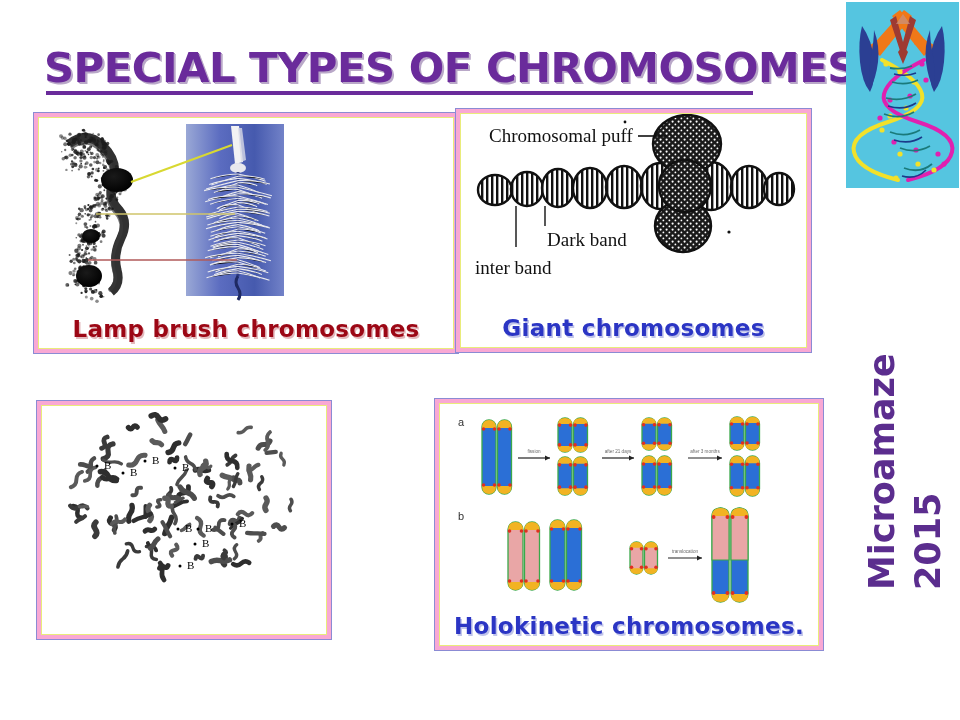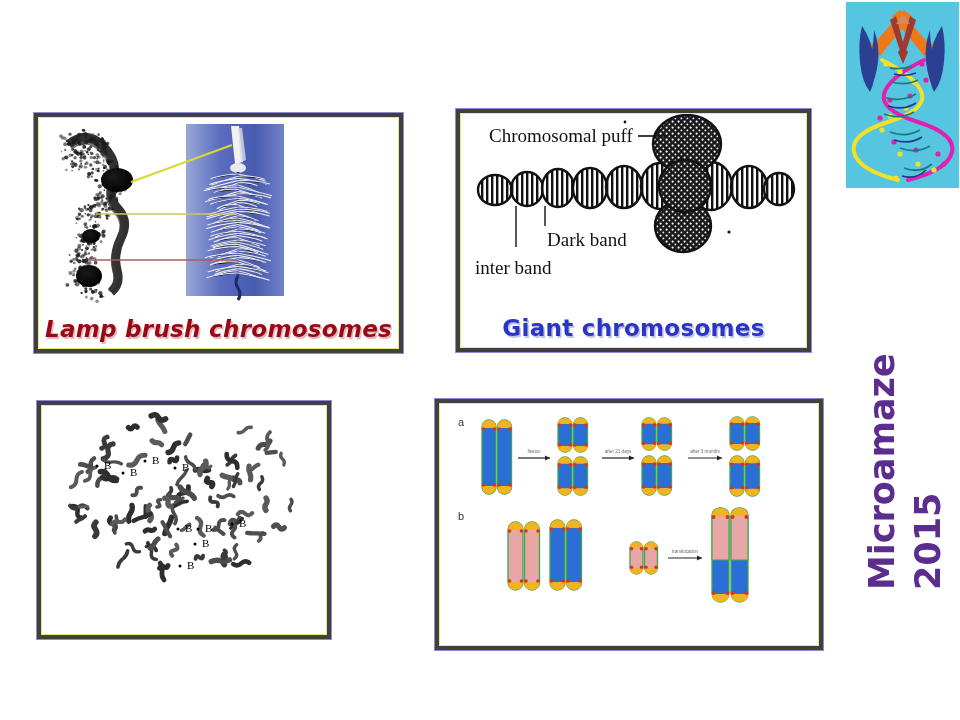--- a/index.html
+++ b/index.html
@@ -43,21 +43,21 @@
     left: 2px;
     top: 45px;
     width: 707px;
     height: 4px;
     background: #6A2B9B;
   }
 
   
   .panel {
     position: absolute;
-    background: #404040;
+    background: #f9a8d4;
     border: 1px solid #8b8bd4;
     box-sizing: border-box;
   }
   .panel-inner {
     position: absolute;
     left: 4px;
     top: 4px;
     right: 4px;
     bottom: 4px;
     border: 1px solid #e9ec7a;
@@ -84,21 +84,21 @@
   .caption.red {
     color: #9c0715;
     text-shadow: 1.5px 1.5px 0 #e3b8bc;
   }
   .caption.blue {
     color: #2b35c4;
     text-shadow: 1.5px 1.5px 0 #c0c4ea;
     margin-top: 34px;
   }
 
-  #panel-lampbrush { left: 33px; top: 112px; width: 371px; height: 242px; font-style: italic; }
+  #panel-lampbrush { left: 33px; top: 112px; width: 426px; height: 242px; }
   #panel-giant     { left: 455px; top: 108px; width: 357px; height: 245px; }
   #panel-bchrom    { left: 36px; top: 400px; width: 296px; height: 240px; }
   #panel-holo      { left: 434px; top: 398px; width: 390px; height: 253px; }
 
   
   #lb-svg, #giant-svg, #bc-svg, #holo-svg { display: block; }
 
   
   #logo {
     position: absolute;
@@ -129,20 +129,24 @@
     left: 908px;
     top: 590px;
     font-size: 35px;
   }
 </style>
 </head>
 <body>
 
 <div id="slide">
 
+  <div id="title-block">
+    <div id="title-text">SPECIAL TYPES OF CHROMOSOMES</div>
+    <div id="title-underline"></div>
+  </div>
 
   <div class="panel" id="panel-lampbrush">
     <div class="panel-inner">
       <div class="panel-figure">
         <svg id="lb-svg" width="363" height="188" viewBox="0 0 363 188">
           <defs>
             <linearGradient id="brushbg" x1="0" y1="0" x2="1" y2="0">
               <stop offset="0%" stop-color="#9aa8d6"></stop>
               <stop offset="35%" stop-color="#5b6cc0"></stop>
               <stop offset="70%" stop-color="#465aae"></stop>
@@ -1174,20 +1178,21 @@
               <path d="M262 154 l -5 -2.6 l 0 5.2 Z" fill="#222" stroke="none"></path>
             </g>
           <g id="holo-arrowlabels" font-family="Liberation Sans, sans-serif" font-size="4.6" fill="#6a6a6a" text-anchor="middle">
               <text x="94.0" y="49.0">fission</text>
               <text x="178.0" y="49.0">after 21 days</text>
               <text x="265.0" y="49.0">after 3 months</text>
               <text x="245.0" y="149.0">translocation</text>
             </g>
         </svg>
       </div>
+      <div class="caption blue">Holokinetic chromosomes.</div>
     </div>
   </div>
 
   <div id="logo">
     <svg width="113" height="186" viewBox="0 0 113 186">
       <rect width="113" height="186" fill="#55c5e0"></rect>
 
       <path d="M24 46 L58 8 L66 14 L34 54 Z" fill="#f07818"></path>
       <path d="M86 46 L54 8 L46 14 L78 54 Z" fill="#f07818"></path>
       <path d="M22 44 L40 34 L44 42 L26 52 Z" fill="#f07818"></path>

